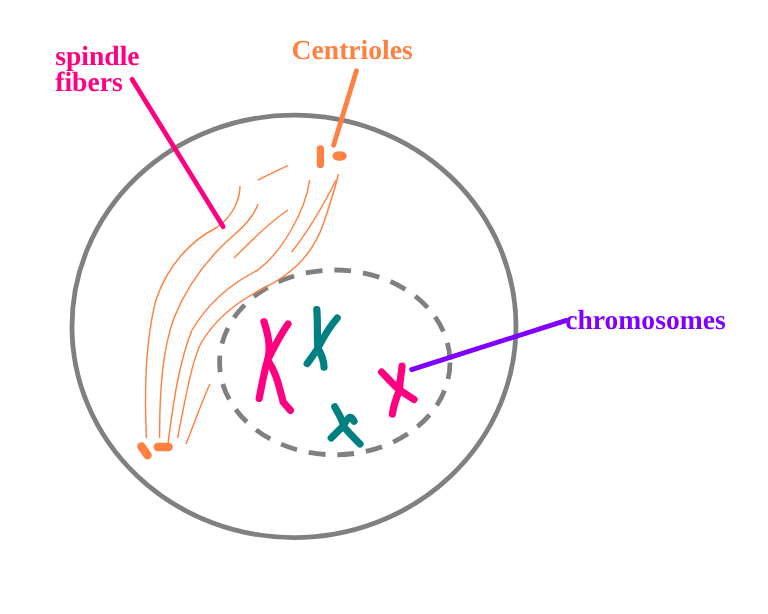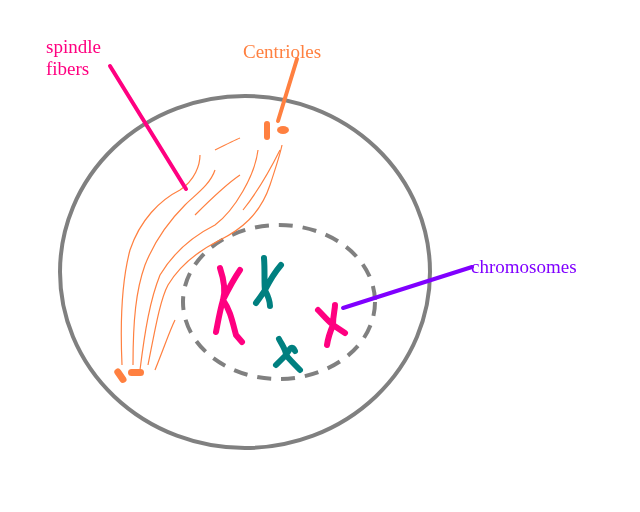--- a/index.html
+++ b/index.html
@@ -1,18 +1,18 @@
 <!DOCTYPE html>
 <html><head>
 <meta charset="utf-8">
 <style>
   html, body { margin:0; padding:0; background:#ffffff; }
   body { width:640px; height:512px; position:relative; overflow:hidden; font-family:"Liberation Serif", serif; }
   svg { position:absolute; left:0; top:0; }
-  .label { position:absolute; font-weight:normal; font-size:19px; line-height:22px; white-space:nowrap; }
+  .label { position:absolute; font-weight:bold; font-size:23px; line-height:22px; white-space:nowrap; }
 </style>
 </head>
 <body>
 
 <svg width="640" height="512" viewBox="0 0 640 512">
 
   <ellipse cx="245" cy="272" rx="185" ry="176" fill="none" stroke="#808080" stroke-width="4"></ellipse>
 
   <ellipse cx="279" cy="302" rx="96" ry="77" fill="none" stroke="#808080" stroke-width="4" stroke-dasharray="14 10"></ellipse>
 
@@ -45,14 +45,14 @@
 
   <line x1="110" y1="66" x2="186" y2="189" stroke="#ff0080" stroke-width="4" stroke-linecap="round"></line>
   <line x1="297" y1="59" x2="278" y2="121" stroke="#ff8040" stroke-width="4" stroke-linecap="round"></line>
   <line x1="343" y1="308" x2="472" y2="267" stroke="#8000ff" stroke-width="4" stroke-linecap="round"></line>
 </svg>
 
 <div class="label" style="left:46px; top:36px; color:#ff0080;">
   <div>spindle</div>
   <div>fibers</div>
 </div>
-<div class="label" style="left:243px; top:41px; color:#ff8040;">Centrioles</div>
+<div class="label" style="left:243px; top:31px; color:#ff8040;">Centrioles</div>
 <div class="label" style="left:471px; top:256px; color:#8000ff;text-align:right;">chromosomes</div>
 
 </body></html>

